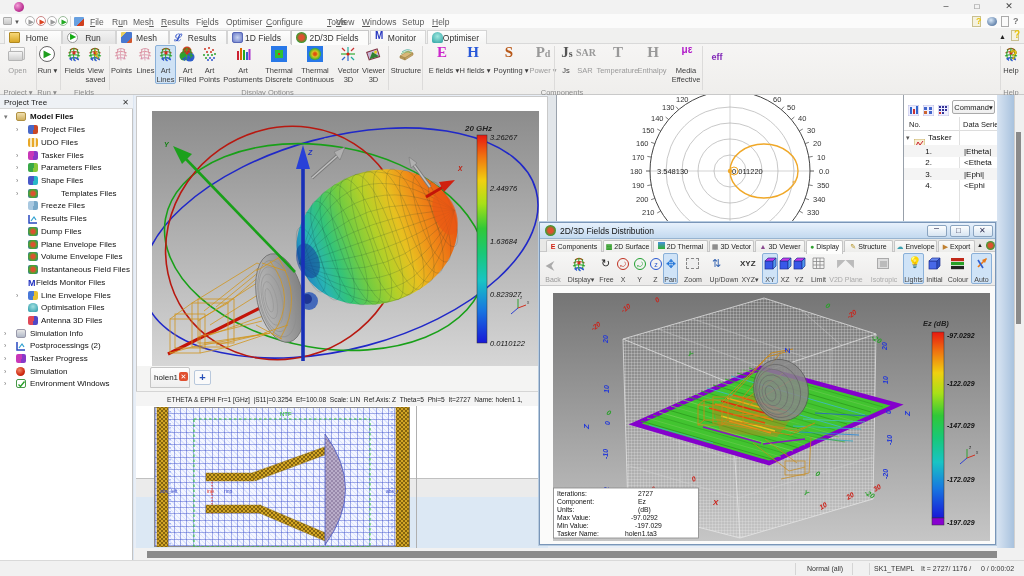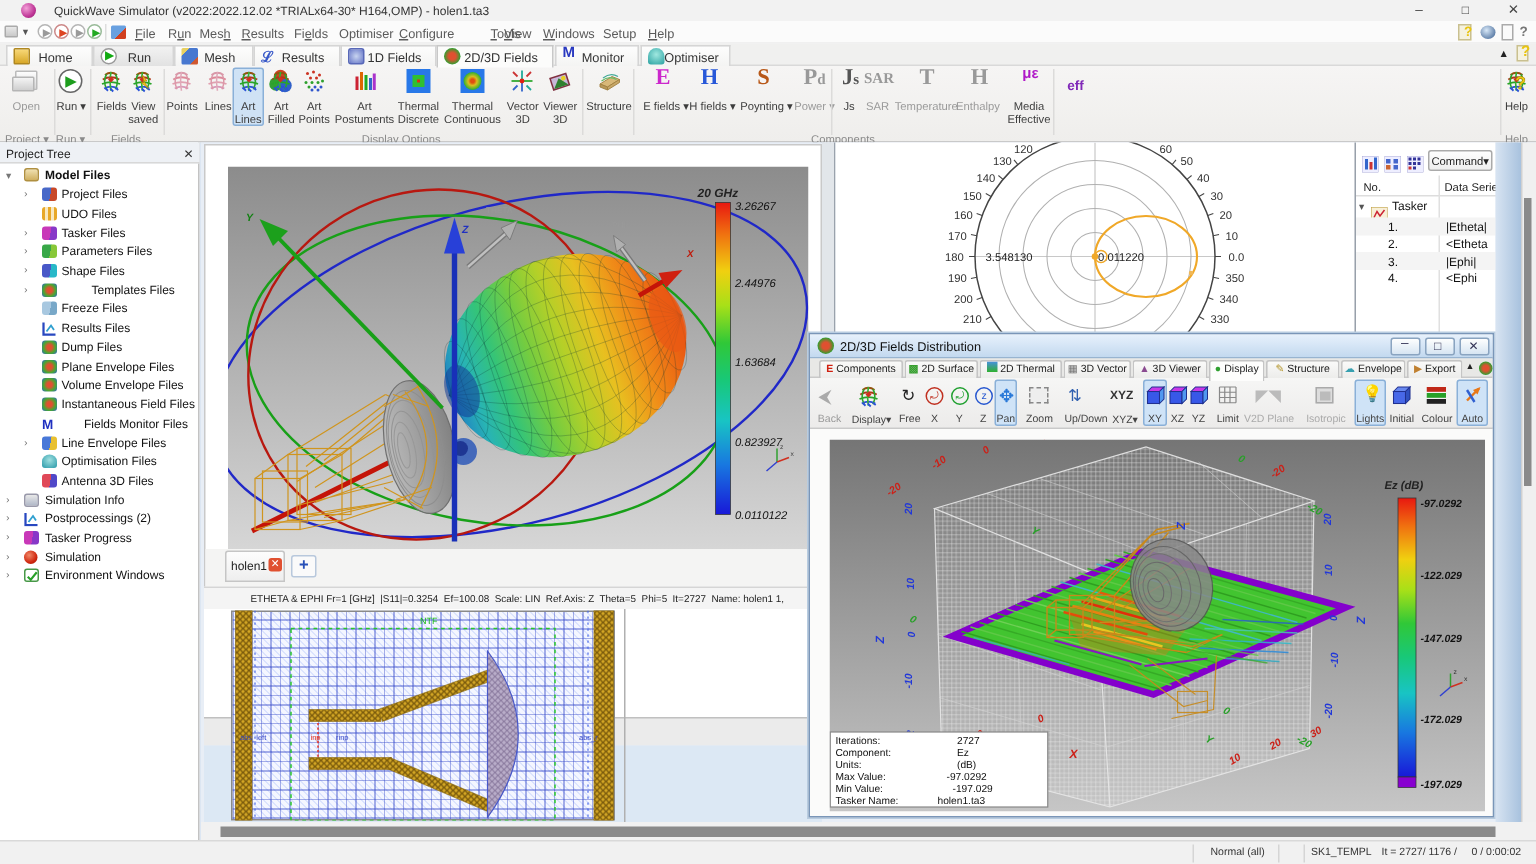--- a/index.html
+++ b/index.html
@@ -44,21 +44,20 @@
 .fwtab { position:absolute; top:1px; height:13px; background:linear-gradient(#fafaf9,#ebebe9); border:1px solid #c5c5c5; border-bottom:none; border-radius:2px 2px 0 0; font-size:7px; color:#222; text-align:center; line-height:12px; white-space:nowrap; overflow:hidden; }
 .fwtab.sel { background:#fdfdfc; height:14px; z-index:2; }
 .fwti { display:inline-block; margin-right:2px; font-size:7px; }
 </style>
 </head>
 <body>
 <div id="app">
 
   <div id="titlebar" class="abs">
     <div class="abs" style="left:14px;top:2px;width:10px;height:10px;border-radius:50%;background:radial-gradient(circle at 35% 35%, #f3a0d8, #c03898 60%, #8c1468);"></div>
-    <div id="titletext" class="abs">QuickWave Simulator (v2022:2022.12.02 *TRIALx64-30* H164,OMP) - holen1.ta3</div>
     <div class="abs winbtn" style="left:935px;">–</div>
     <div class="abs winbtn" style="left:966px;font-size:8px;">□</div>
     <div class="abs winbtn" style="left:998px;">✕</div>
   </div>
 
   <div id="menubar" class="abs">
     <div class="abs" style="left:3px;top:3px;width:9px;height:8px;background:linear-gradient(#e8e8e8,#c9c9c9);border:1px solid #aaa;border-radius:1px;"></div>
     <div class="abs" style="left:14px;top:5px;font-size:6px;color:#555;">▼</div>
     <div class="abs qbtn" style="left:25px;top:2px;width:10px;height:10px;border-radius:50%;border:1px solid #b5b5b5;background:#fff;">
         <span style="position:absolute;left:2.5px;top:0.5px;font-size:7px;color:#9a9a9a;">▶</span>
@@ -387,21 +386,21 @@
         <div class="trow" style="top:142px;">
             <span class="ticn" style="left:28px;background:radial-gradient(circle,#e05030 25%,#48a830 60%,#3060d0);"></span>
             <span style="position:absolute;left:41px;top:1px;">Volume Envelope Files</span>
           </div>
         <div class="trow" style="top:155px;">
             <span class="ticn" style="left:28px;background:radial-gradient(circle,#e05030 25%,#48a830 60%,#3060d0);"></span>
             <span style="position:absolute;left:41px;top:1px;">Instantaneous Field Files</span>
           </div>
         <div class="trow" style="top:167.5px;">
             <span class="ticn" style="left:28px;color:#2030c0;font-weight:bold;font-size:9px;">M</span>
-            <span style="position:absolute;left:36px;top:1px;padding-left:20px;">Fields Monitor Files</span>
+            <span style="position:absolute;left:36px;top:1px;">Fields Monitor Files</span>
           </div>
         <div class="trow" style="top:180.5px;">
             <span class="tarrow" style="left:16px;">›</span>
             <span class="ticn" style="left:28px;background:linear-gradient(100deg,#4878d8 55%,#e8c030 55%);"></span>
             <span style="position:absolute;left:41px;top:1px;">Line Envelope Files</span>
           </div>
         <div class="trow" style="top:193px;">
             <span class="ticn" style="left:28px;background:radial-gradient(circle at 50% 40%,#a0e0e0,#2898a8);border-radius:50% 50% 2px 2px;"></span>
             <span style="position:absolute;left:41px;top:1px;">Optimisation Files</span>
           </div>

